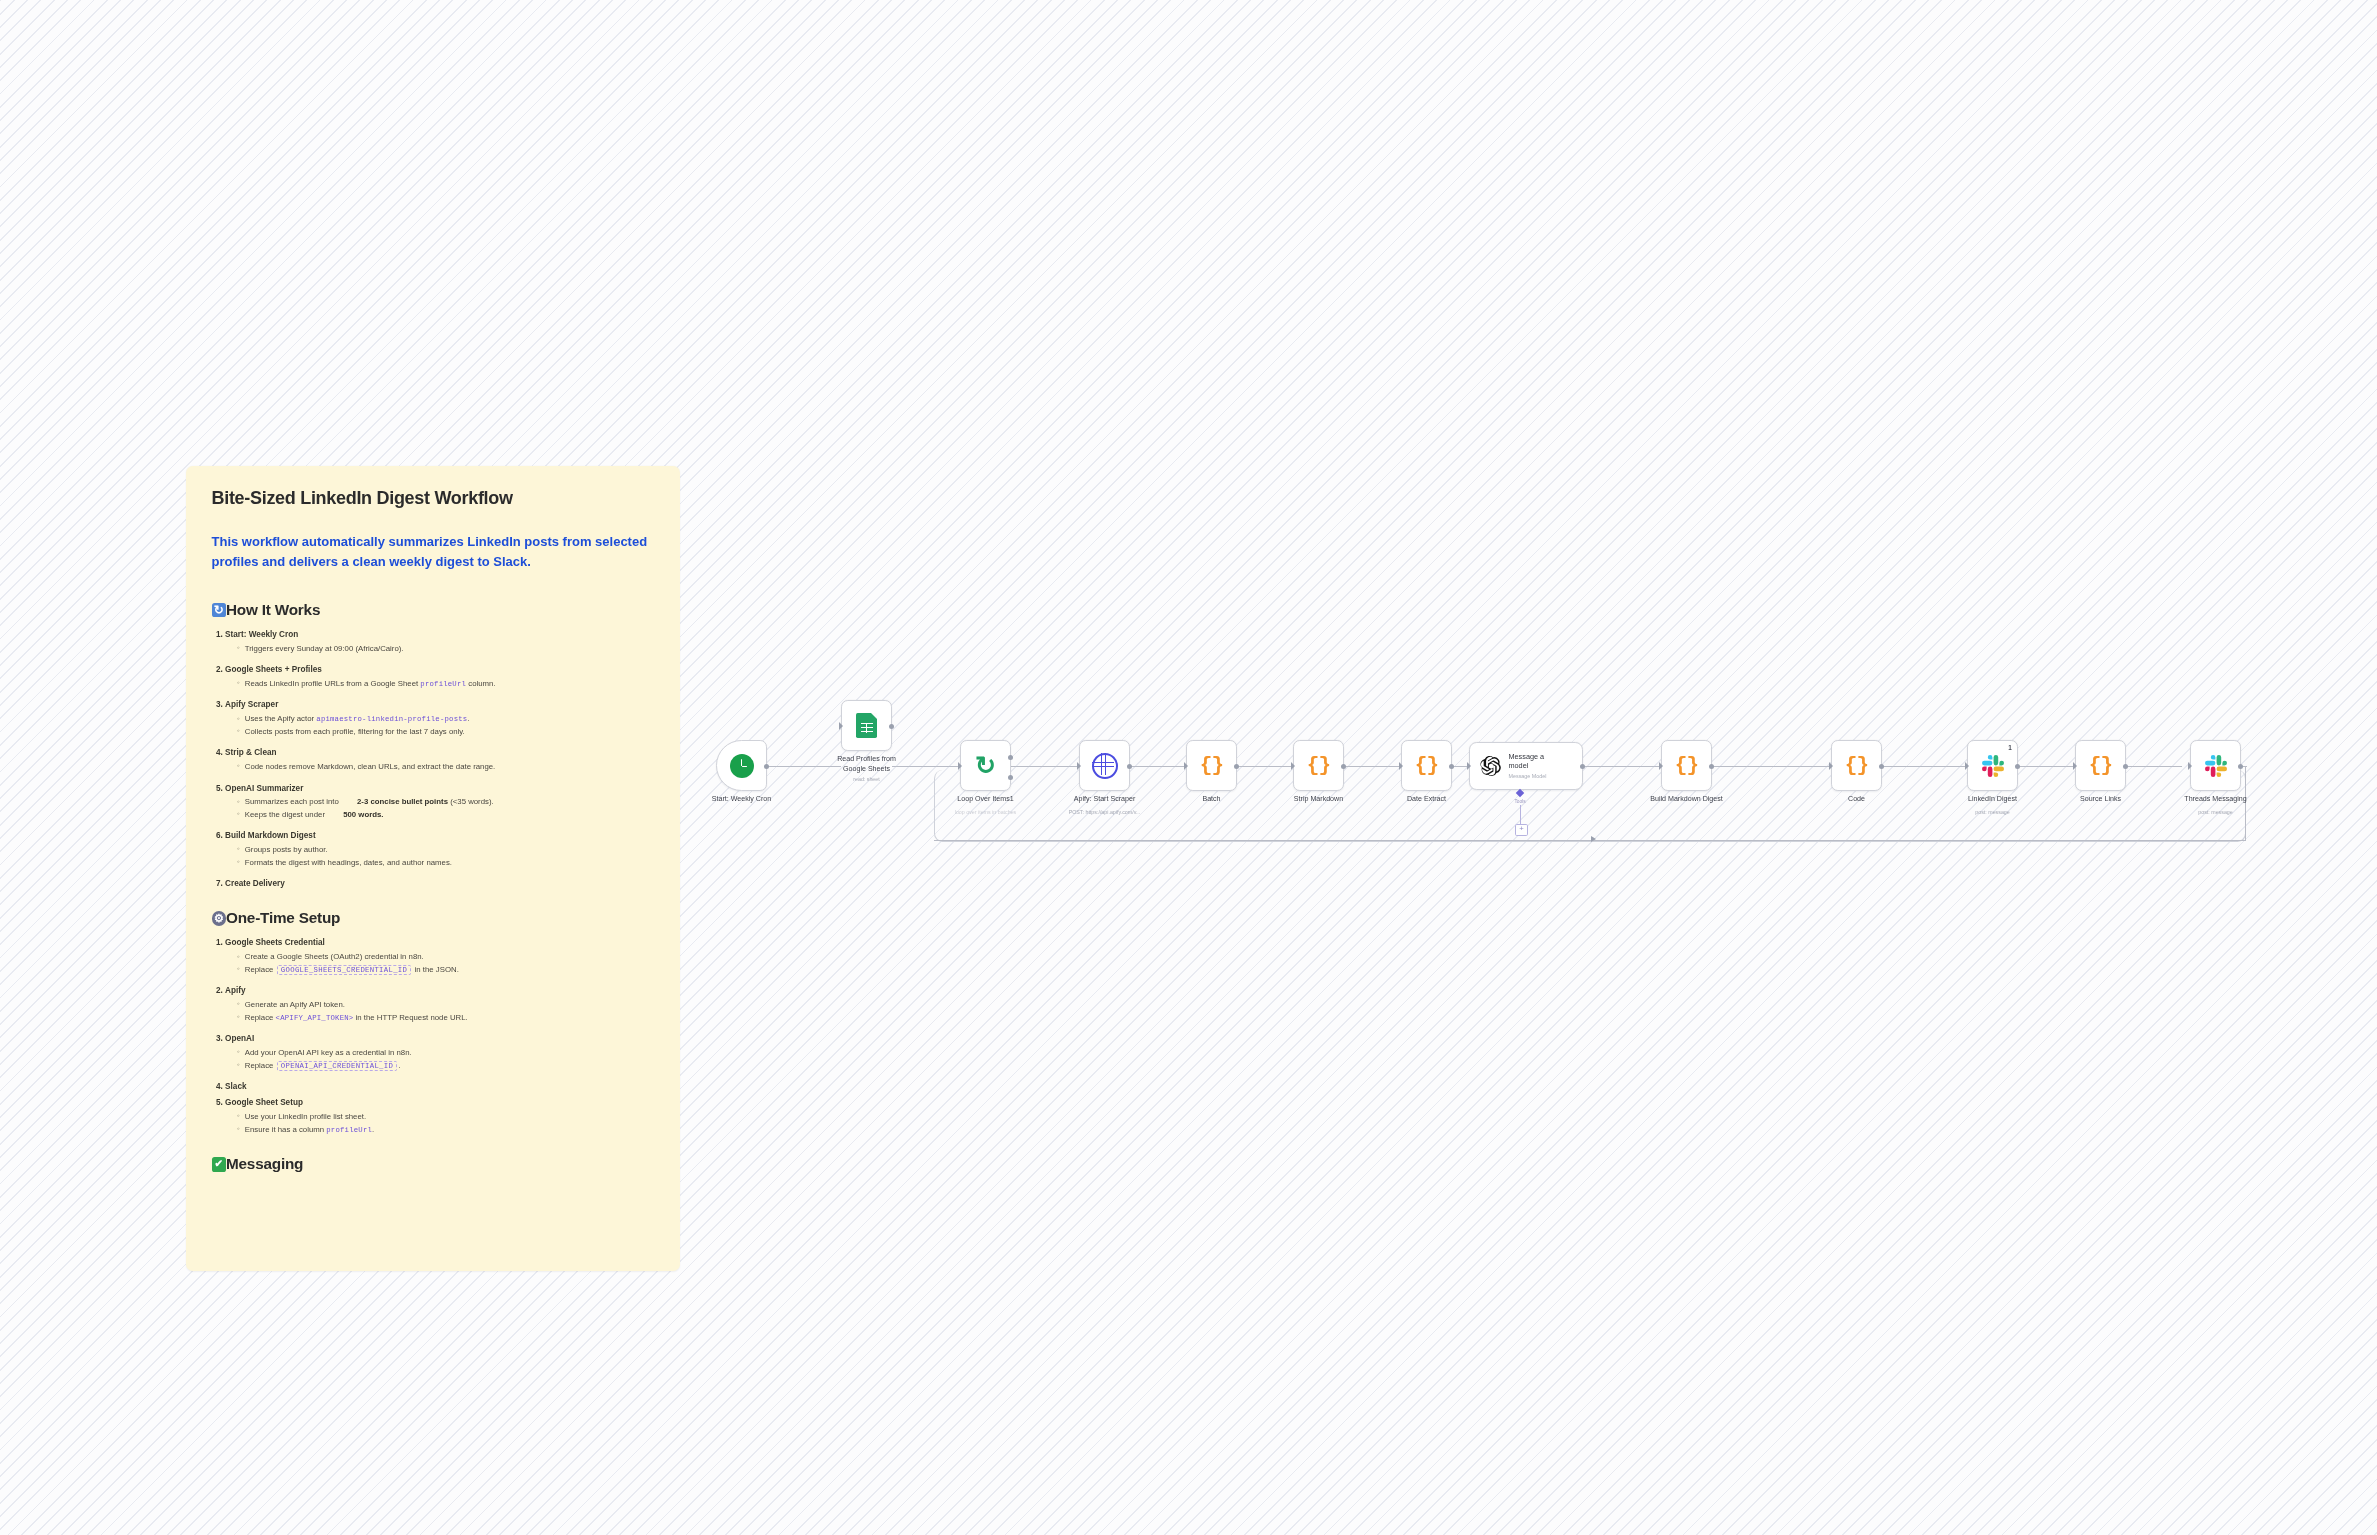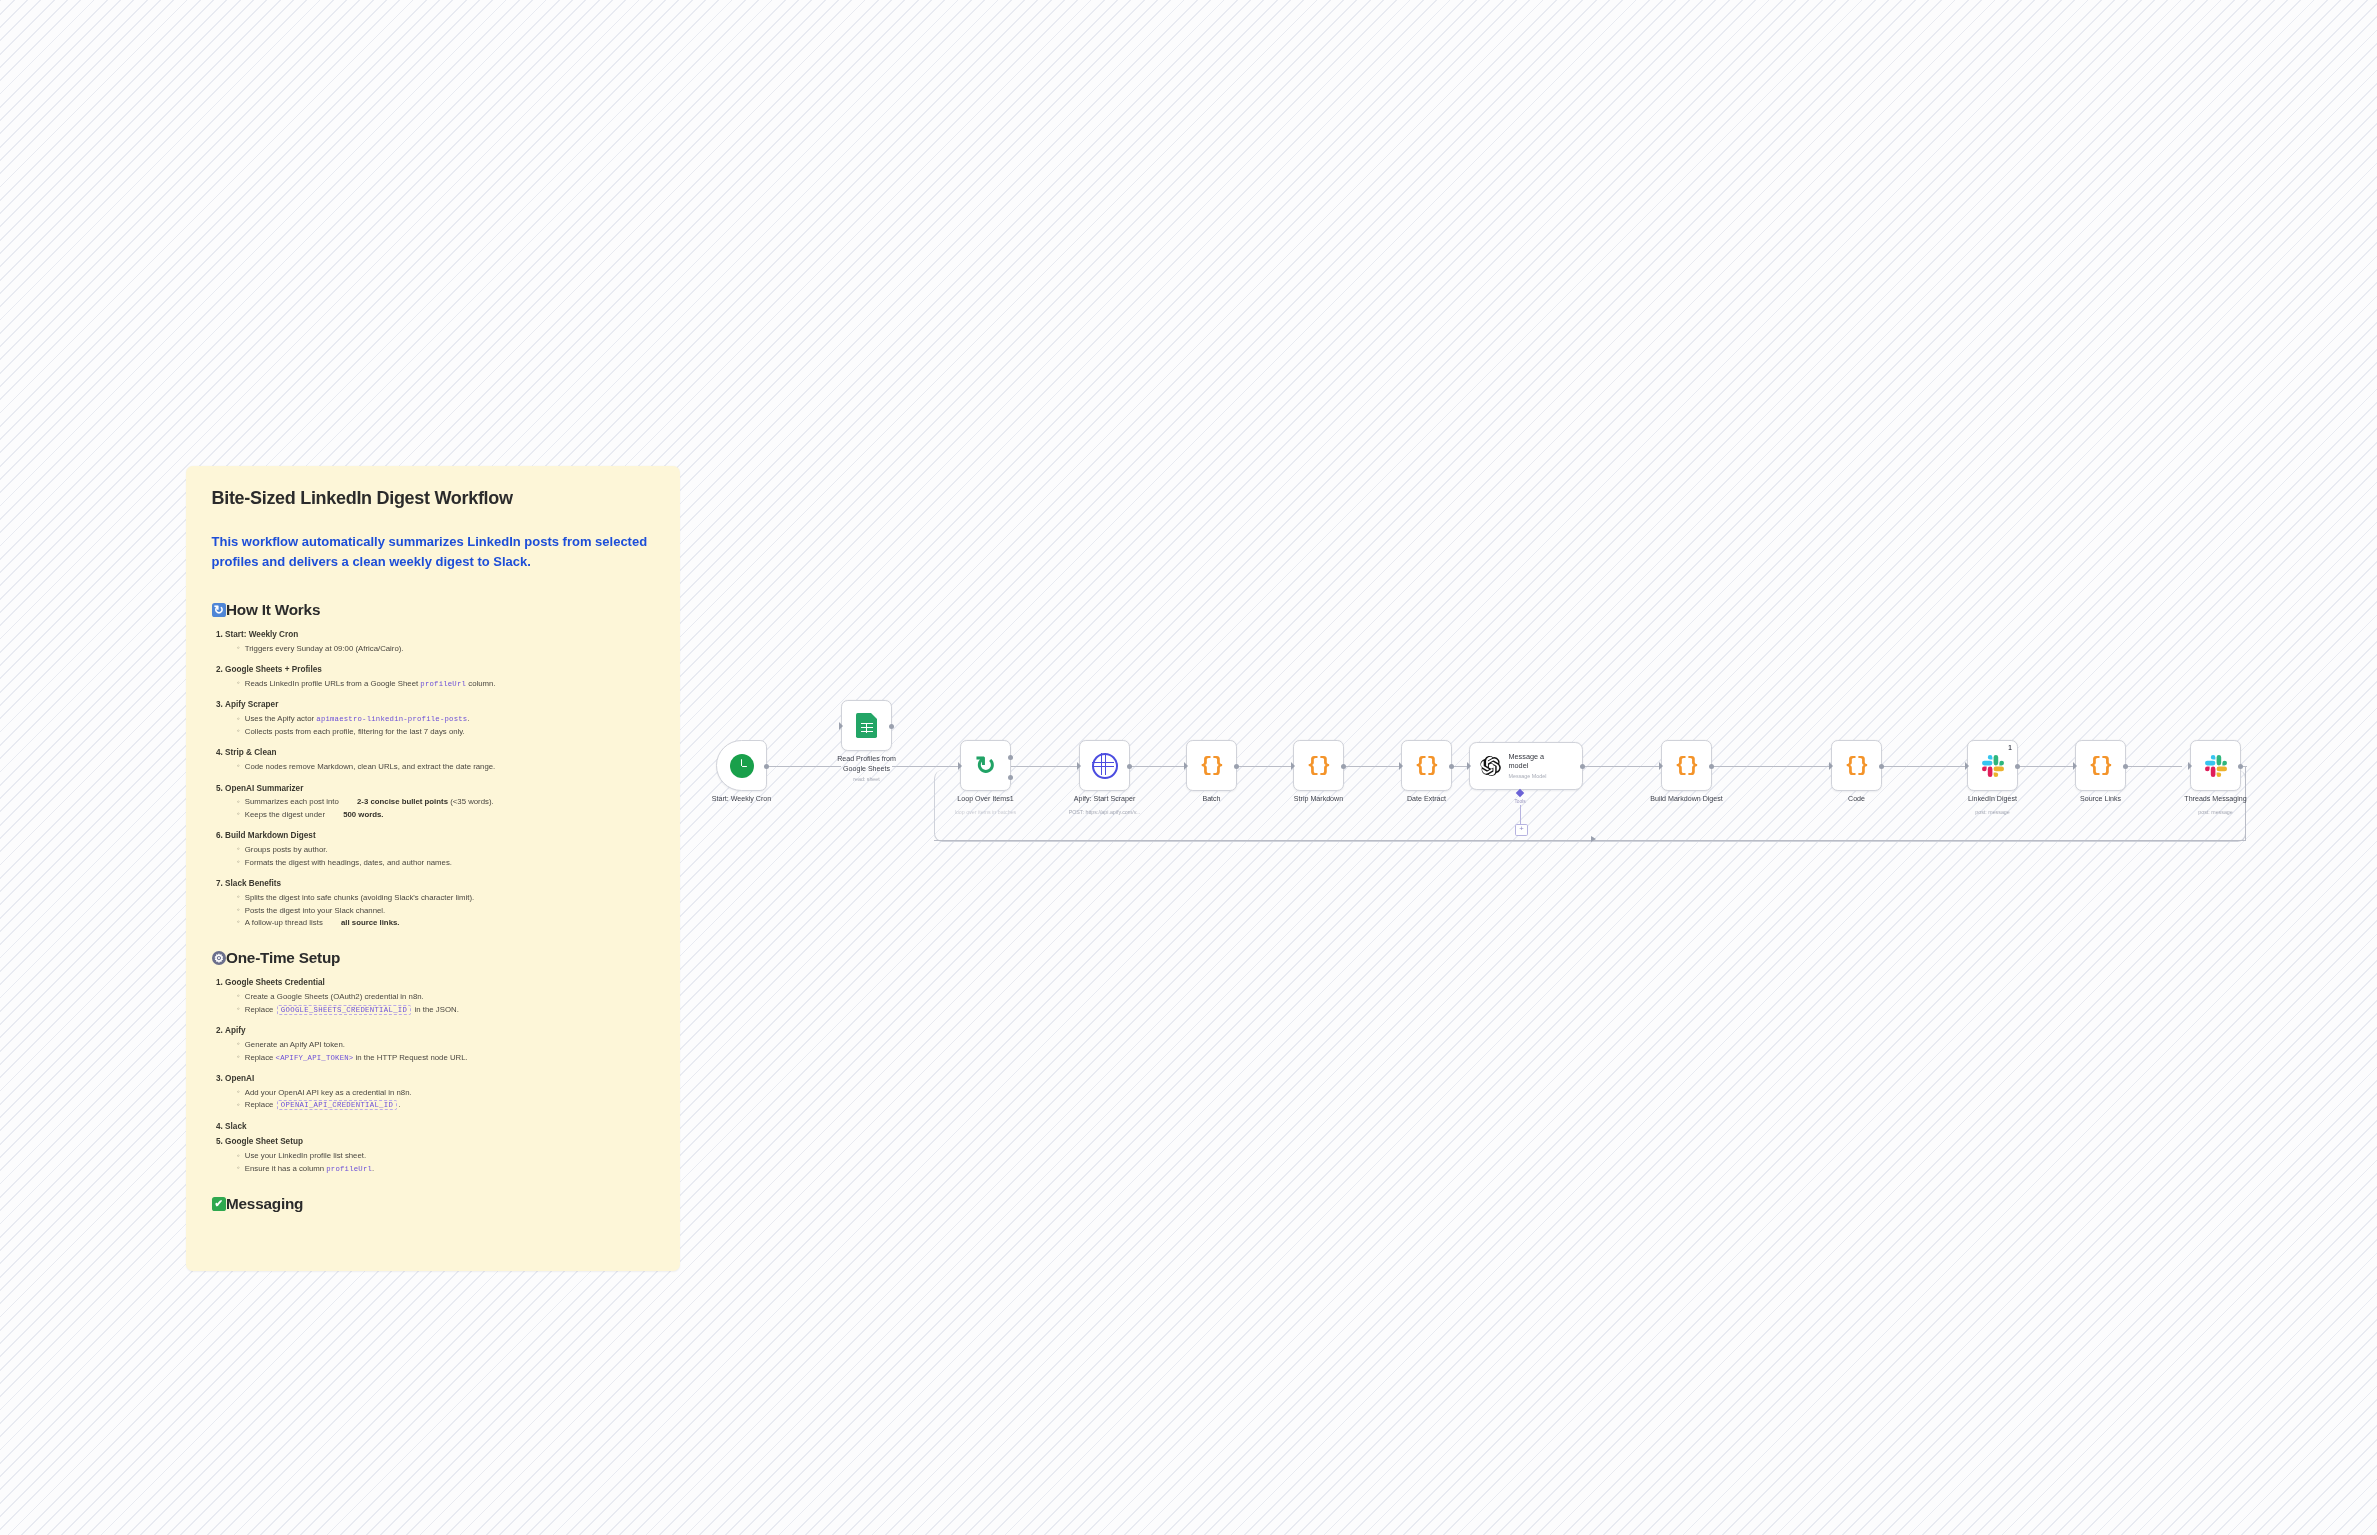--- a/index.html
+++ b/index.html
@@ -267,26 +267,21 @@
         </ul>
       </li>
       <li>
         <span>Build Markdown Digest</span>
         <ul class="sub">
           <li>Groups posts by author.</li>
           <li>Formats the digest with headings, dates, and author names.</li>
         </ul>
       </li>
       <li>
-        <span>Slack Benefits</span>
-        <ul class="sub">
-          <li>Splits the digest into safe chunks (avoiding Slack's character limit).</li>
-          <li>Posts the digest into your Slack channel.</li>
-          <li>A follow-up thread lists <b>all source links.</b></li>
-        </ul>
+        <span>Create Delivery</span>
       </li>
     </ol>
 
     <div class="sec-head">
       <span class="emoji-box emoji-gear"></span>
       <span>One-Time Setup</span>
     </div>
     <ol class="steps">
       <li>
         <span>Google Sheets Credential</span>

